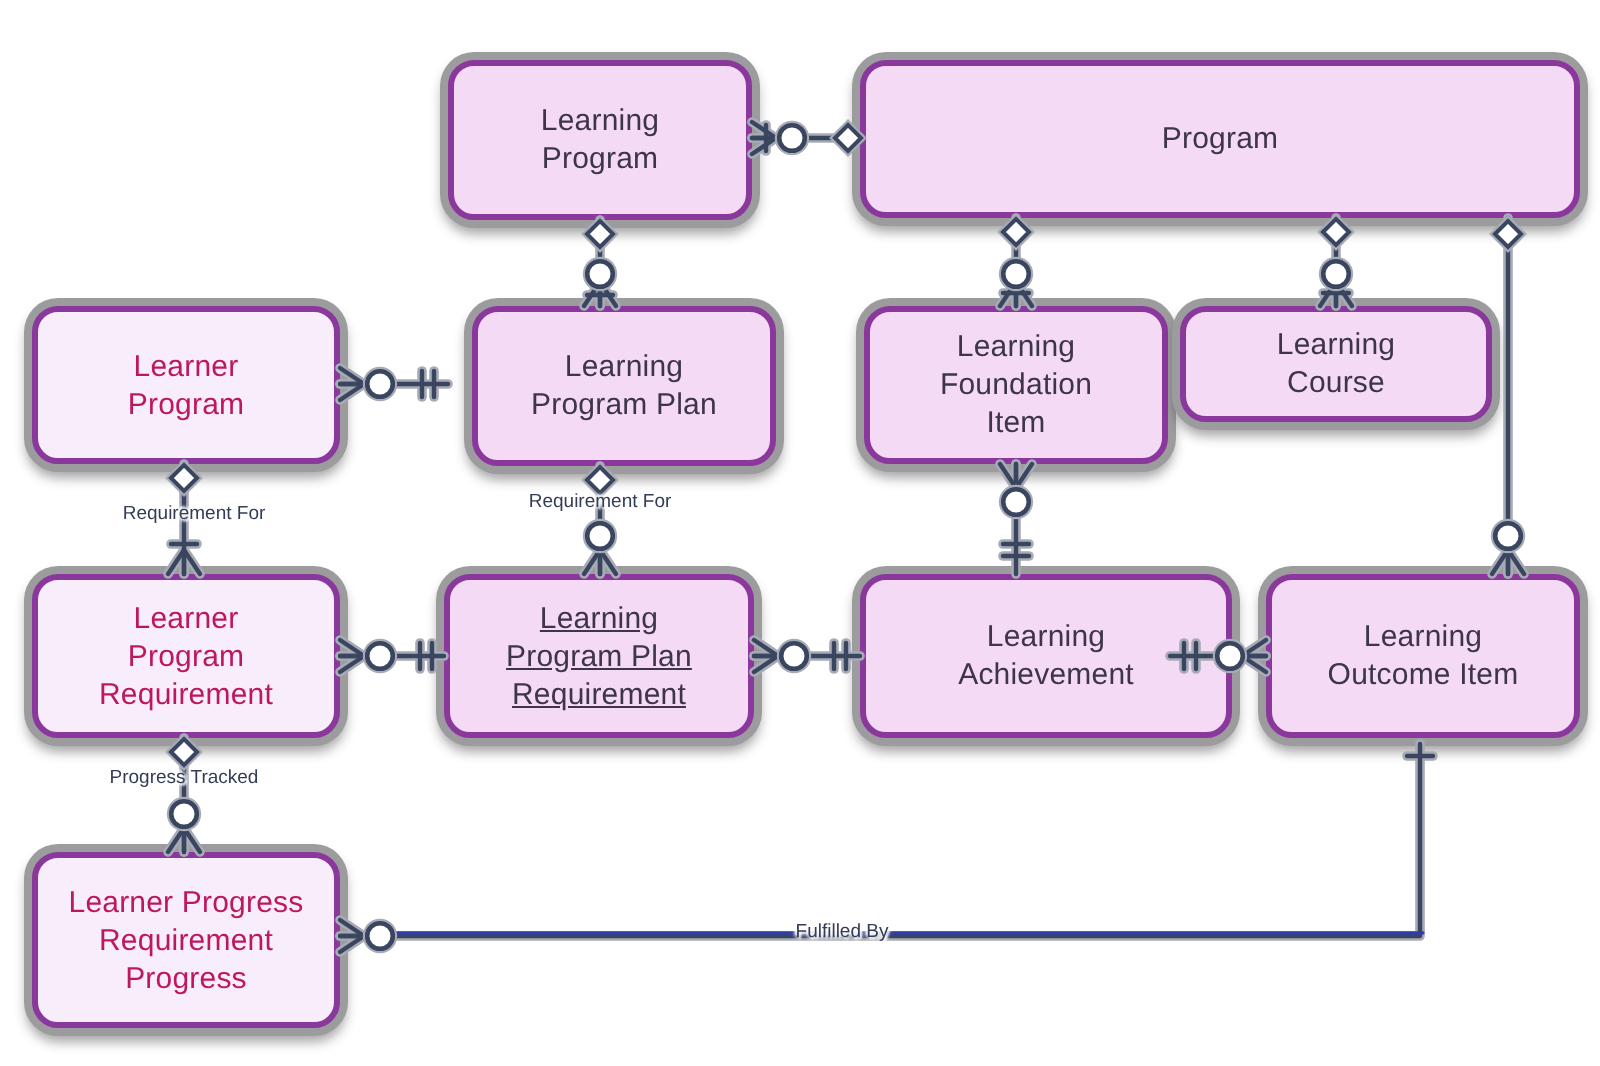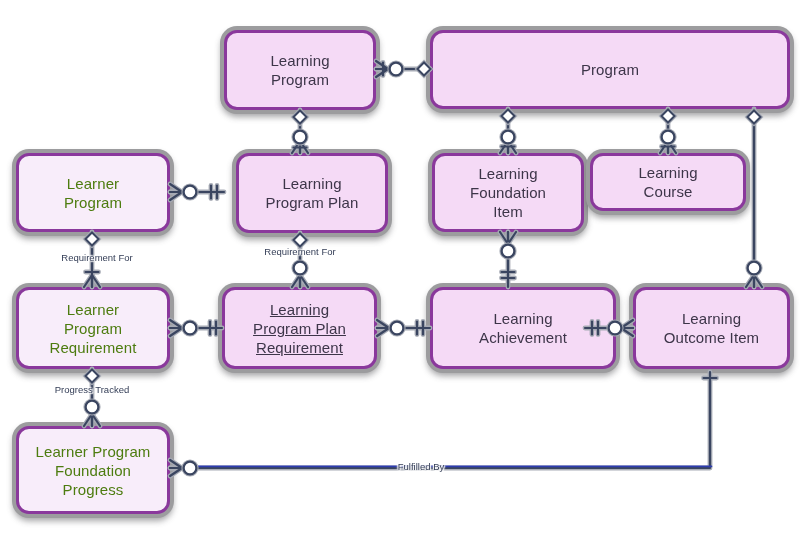--- a/index.html
+++ b/index.html
@@ -10,21 +10,21 @@
   }
   .entity{
     position:absolute;box-sizing:border-box;
     border:3px solid #8a389c;border-radius:13px;
     background:#f5daf6;color:#3d3549;
     display:flex;align-items:center;justify-content:center;text-align:center;
     font-size:15px;line-height:19px;letter-spacing:.1px;
     box-shadow:0 0 0 4px #9c9c9e, 0 4px 6px 3px rgba(55,55,60,.45);
     z-index:2;
   }
-  .entity.light{background:#f8edfa;color:#4d7c0f;}
+  .entity.light{background:#f8edfa;color:#be185d;}
   .entity .lbl{display:block;}
   .wires{position:absolute;left:0;top:0;z-index:3;pointer-events:none;}
   .rel-label{
     position:absolute;transform:translate(-50%,-50%);
     font-size:9.5px;color:#333d56;white-space:nowrap;z-index:4;
     text-shadow:0 0 2px #fff,0 0 2px #fff,0 0 2px #fff,0 0 3px #fff,1px 1px 1px #fff,-1px -1px 1px #fff;
   }
 </style>
 </head>
 <body>
@@ -65,21 +65,21 @@
 
   <div class="entity" style="left:430px;top:287px;width:186px;height:82px;">
     <span class="lbl" style="max-width:106px;">Learning Achievement</span>
   </div>
 
   <div class="entity" style="left:633px;top:287px;width:157px;height:82px;">
     <span class="lbl" style="max-width:116px;">Learning Outcome Item</span>
   </div>
 
   <div class="entity light" style="left:16px;top:426px;width:154px;height:88px;">
-    <span class="lbl" style="max-width:136px;">Learner Program Foundation Progress</span>
+    <span class="lbl" style="max-width:136px;">Learner Progress Requirement Progress</span>
   </div>
 
   <span class="rel-label" style="left:97px;top:257px;">Requirement For</span>
   <span class="rel-label" style="left:300px;top:251px;">Requirement For</span>
   <span class="rel-label" style="left:92px;top:389px;">Progress Tracked</span>
   <span class="rel-label" style="left:421px;top:466px;">Fulfilled By</span>
 
   <svg class="wires" width="800" height="533" viewBox="0 0 800 533" id="wires">
       <g>
         <polyline points="376,69 430,69" fill="none" stroke="#a7abb5" stroke-width="4.8" stroke-linecap="round" stroke-linejoin="round"></polyline>

